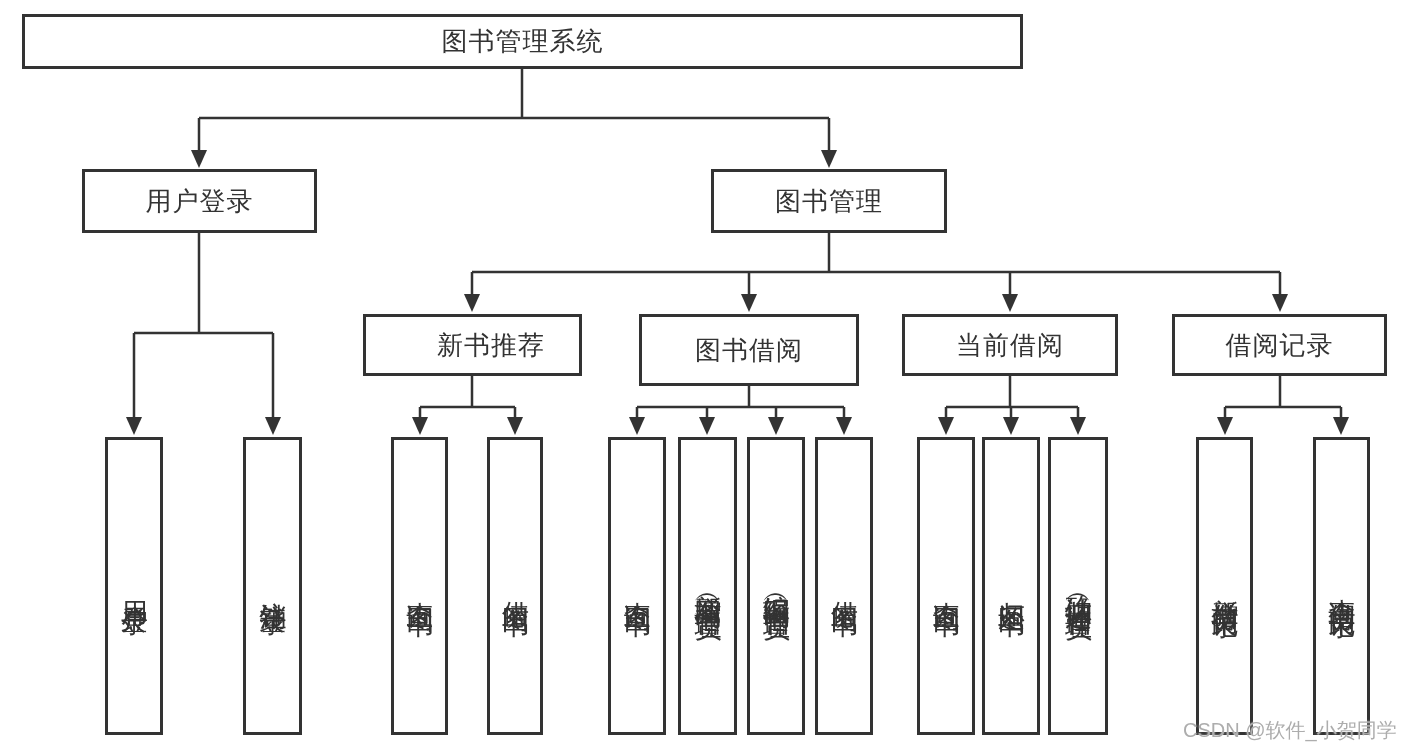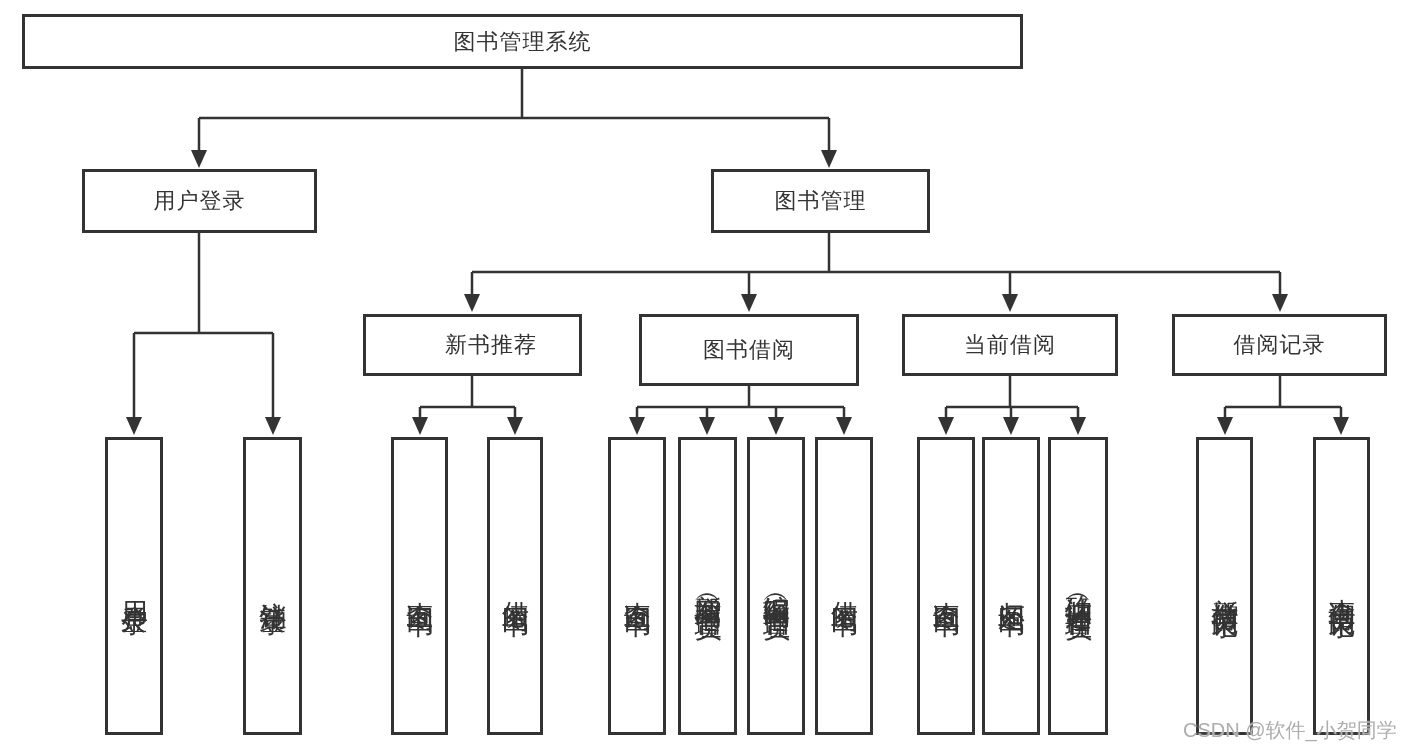--- a/index.html
+++ b/index.html
@@ -34,21 +34,21 @@
   }
   .hbox {
     position: absolute;
     border: 3px solid var(--line);
     background: var(--bg);
     display: flex;
     align-items: center;
     justify-content: center;
   }
   .hbox span {
-    font-size: 22px;
+    font-size: 26px;
     color: var(--text);
     letter-spacing: 1px;
     white-space: nowrap;
   }
   .vbox {
     position: absolute;
     top: 437px;
     height: 298px;
     border: 3px solid var(--line);
     background: var(--bg);
@@ -139,21 +139,21 @@
     </g>
   </svg>
 
   <div class="hbox" style="left:22px; top:14px; width:1001px; height:55px;">
     <span>图书管理系统</span>
   </div>
 
   <div class="hbox" style="left:82px; top:169px; width:235px; height:64px;">
     <span>用户登录</span>
   </div>
-  <div class="hbox" style="left:711px; top:169px; width:219px; height:64px;">
+  <div class="hbox" style="left:711px; top:169px; width:236px; height:64px;">
     <span>图书管理</span>
   </div>
 
   <div class="hbox" style="left:363px; top:314px; width:219px; height:62px;padding-left:37px;">
     <span>新书推荐</span>
   </div>
   <div class="hbox" style="left:639px; top:314px; width:220px; height:72px;">
     <span>图书借阅</span>
   </div>
   <div class="hbox" style="left:1172px; top:314px; width:215px; height:62px;">

